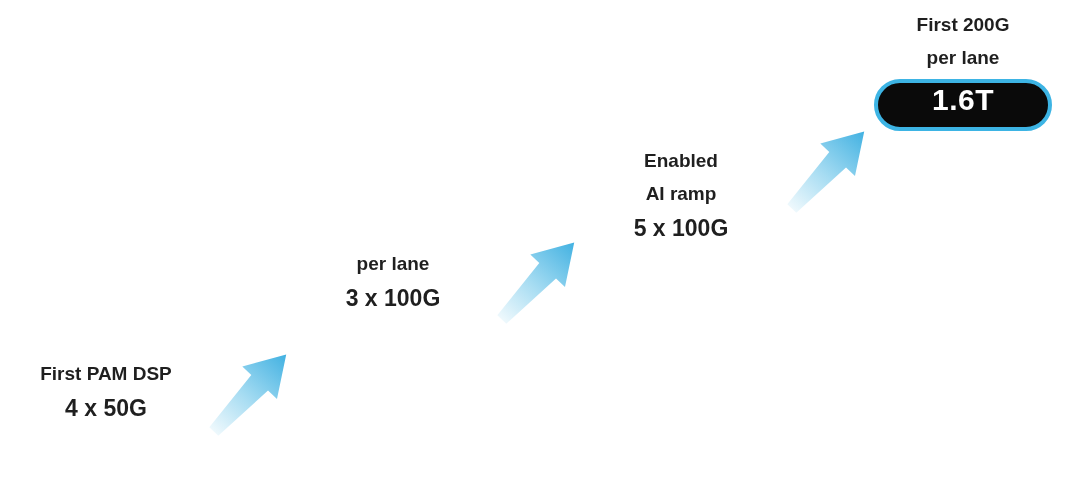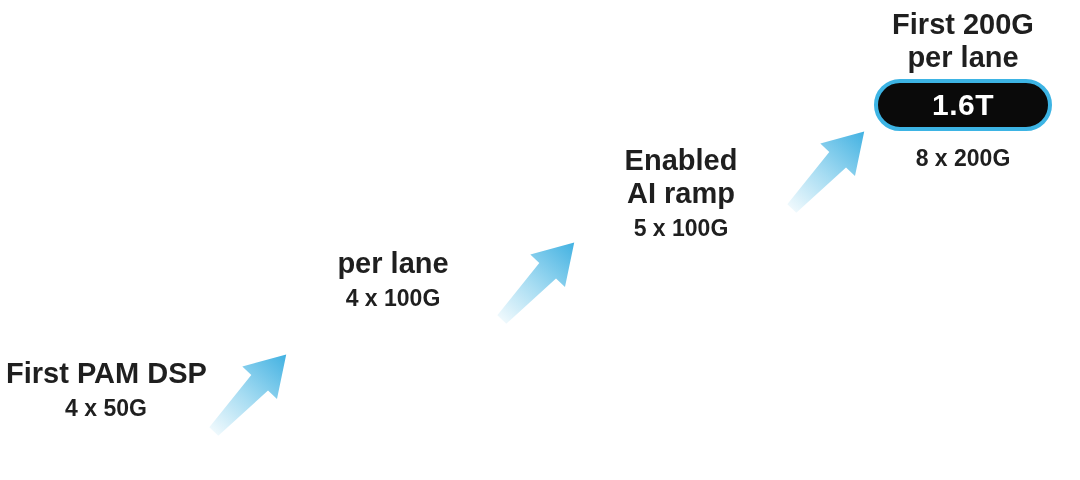--- a/index.html
+++ b/index.html
@@ -14,38 +14,37 @@
     overflow: hidden;
   }
 
   .stage {
     position: absolute;
     width: 200px;
     text-align: center;
   }
 
   .stage-title {
-    font-size: 29px;
+    font-size: 19px;
     line-height: 33px;
     font-weight: bold;
     color: var(--label, #1f1f1f);
     white-space: nowrap;
   }
   .stage-title .line { display: block; }
   .stage-title .line:empty { display: none; }
 
   .pill {
     width: 178px;
     height: 52px;
     margin: 9px auto 16px auto;
     background: var(--pill-fill, #0a0a0a);
     border: 4px solid var(--accent, #3db4e4);
     border-radius: 26px;
     display: flex;
-    align-items: center;
     justify-content: center;
   }
   .pill .speed {
     color: var(--pill-text, #ffffff);
     font-size: 30px;
     font-weight: bold;
     letter-spacing: 0.5px;
   }
 
   .lanes {
@@ -94,21 +93,21 @@
         <stop class="grad-end" offset="1" stop-color="#3fb0e1"></stop>
       </linearGradient>
     </defs>
     <polygon points="4.9,97.2 52.6,37.7 42.4,28.1 92.3,14.6 81.8,65.1 71.6,55.5 15.1,106.8" fill="url(#ag0)"></polygon>
   </svg>
 
   <section class="stage stage-1">
     <div class="stage-title">
       <span class="line">per lane</span>
     </div>
-    <div class="lanes">4 x 100G</div>
+    <div class="lanes">3 x 100G</div>
   </section>
 
   <svg class="arrow arrow-1" viewBox="0 0 100 112" aria-hidden="true">
     <defs>
       <linearGradient id="ag1" gradientUnits="userSpaceOnUse" x1="8" y1="104" x2="92" y2="12">
         <stop class="grad-start" offset="0" stop-color="#f2fafd"></stop>
         <stop class="grad-mid" offset="0.45" stop-color="#a6dcf2"></stop>
         <stop class="grad-end" offset="1" stop-color="#3fb0e1"></stop>
       </linearGradient>
     </defs>
@@ -135,16 +134,15 @@
   </svg>
 
   <section class="stage stage-3">
     <div class="stage-title">
       <span class="line">First 200G</span>
       <span class="line">per lane</span>
     </div>
     <div class="pill">
       <span class="speed">1.6T</span>
     </div>
-    <div class="lanes">8 x 200G</div>
   </section>
 
 </div>
 
 </body></html>

